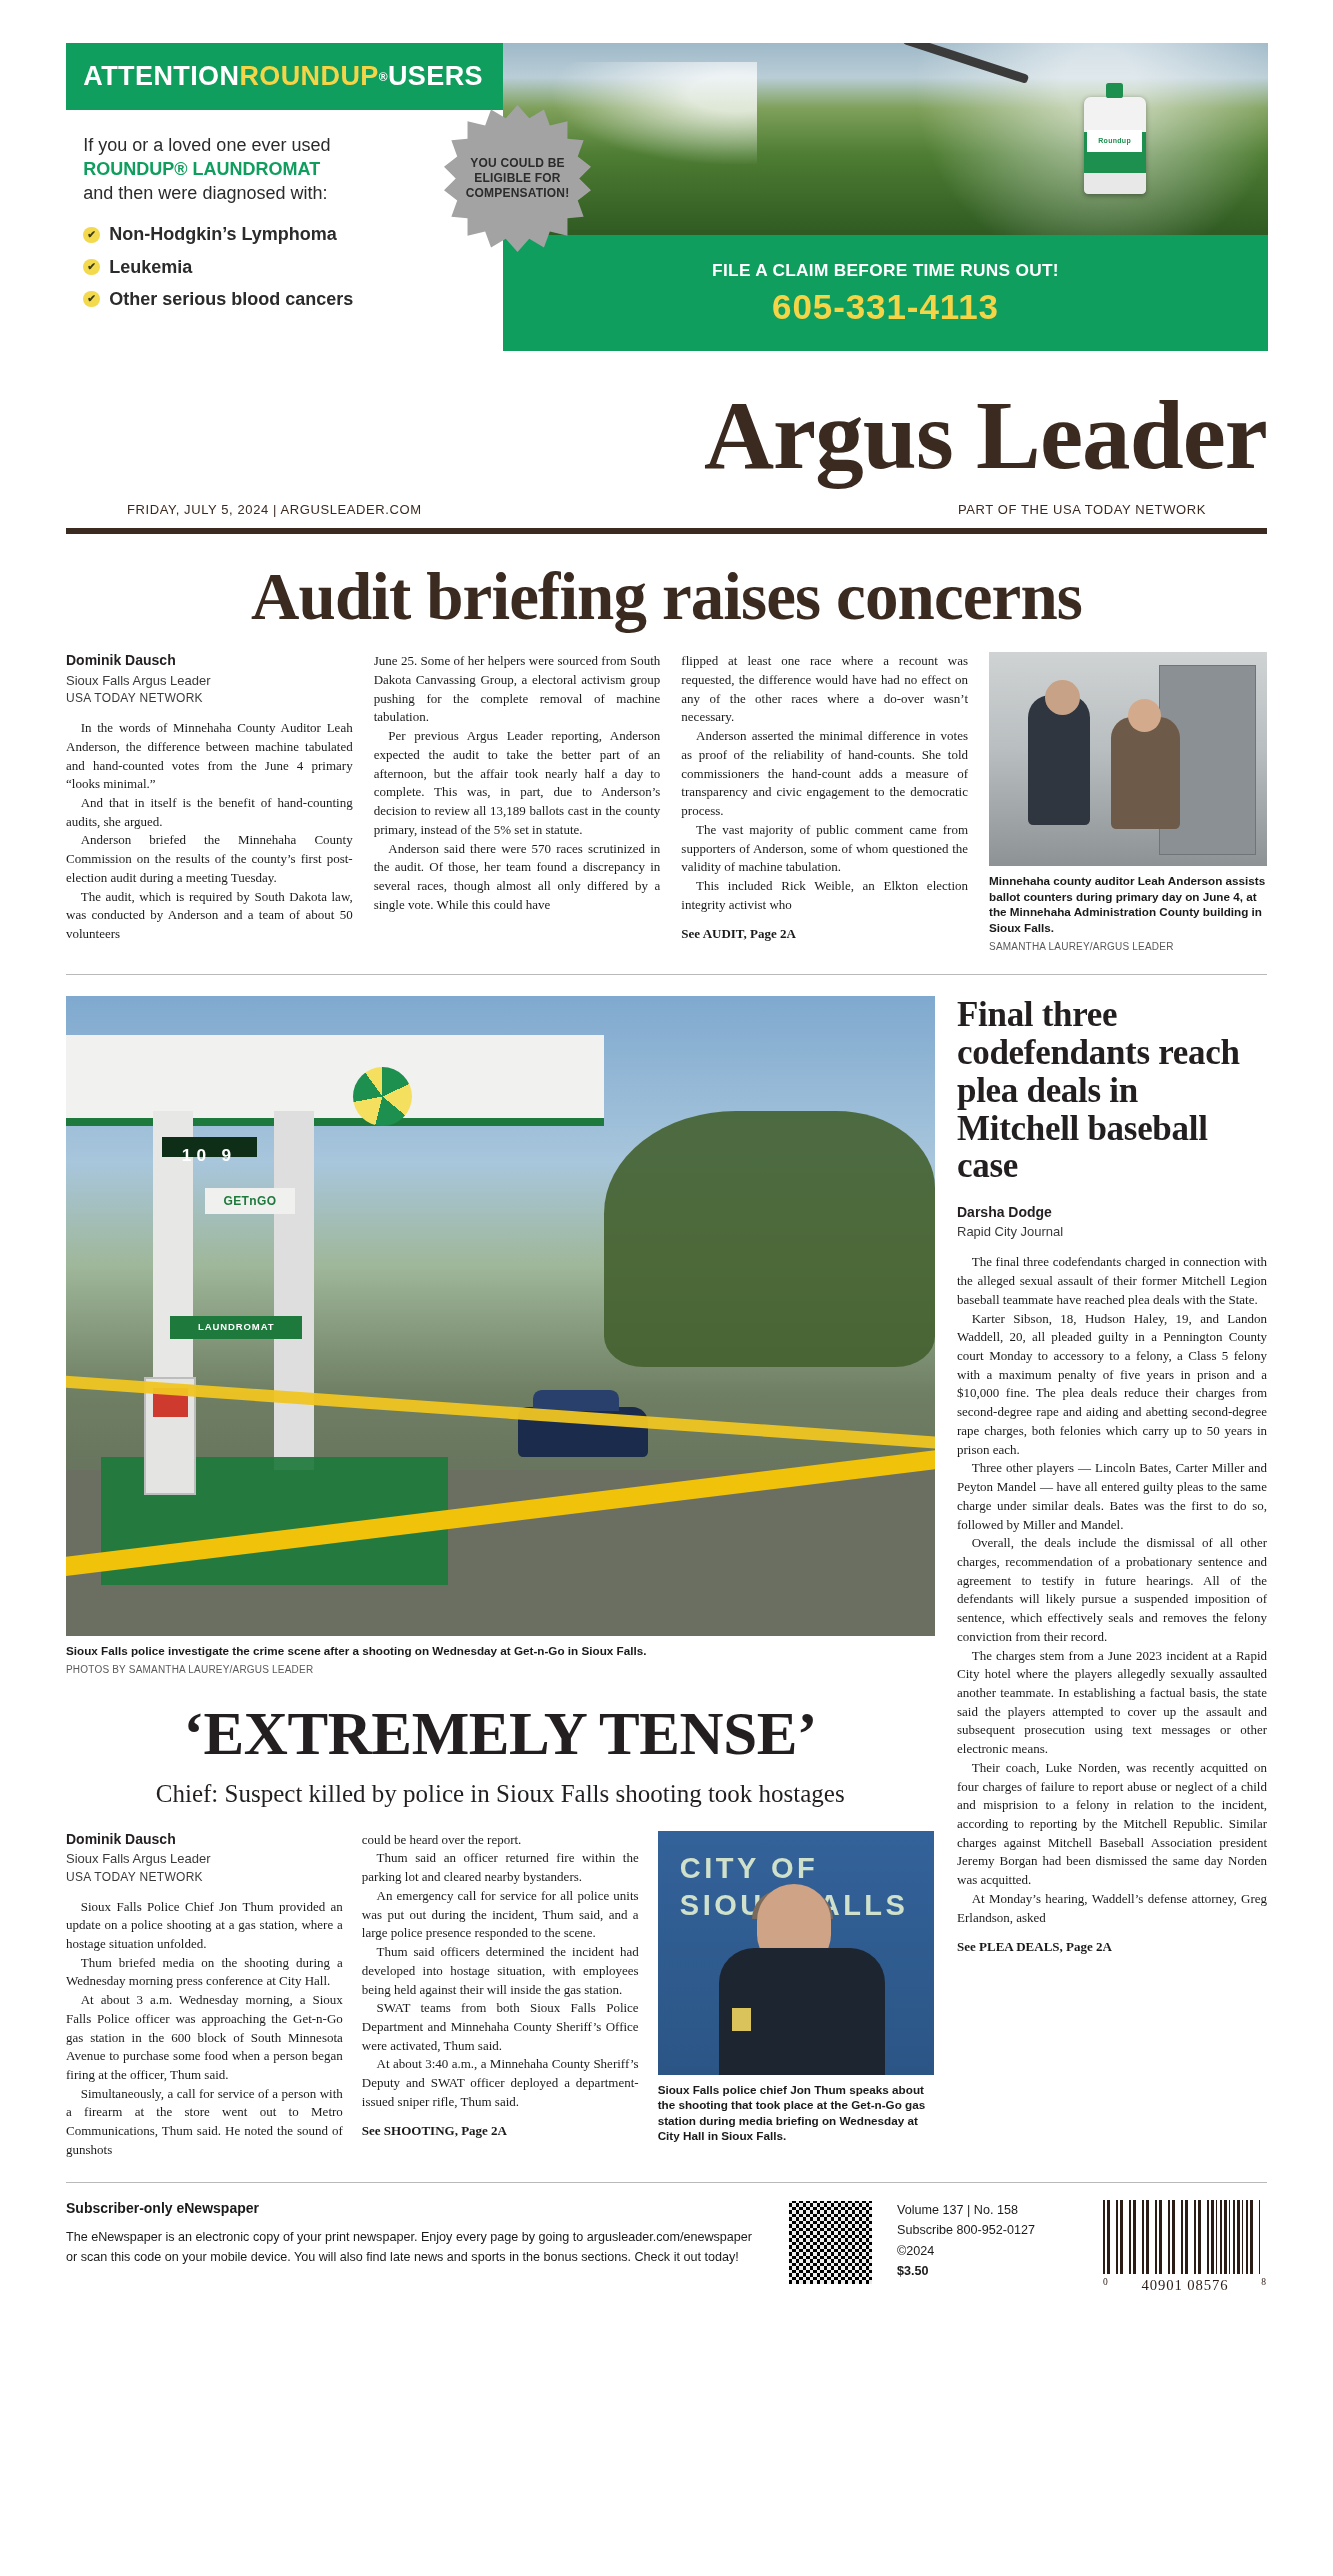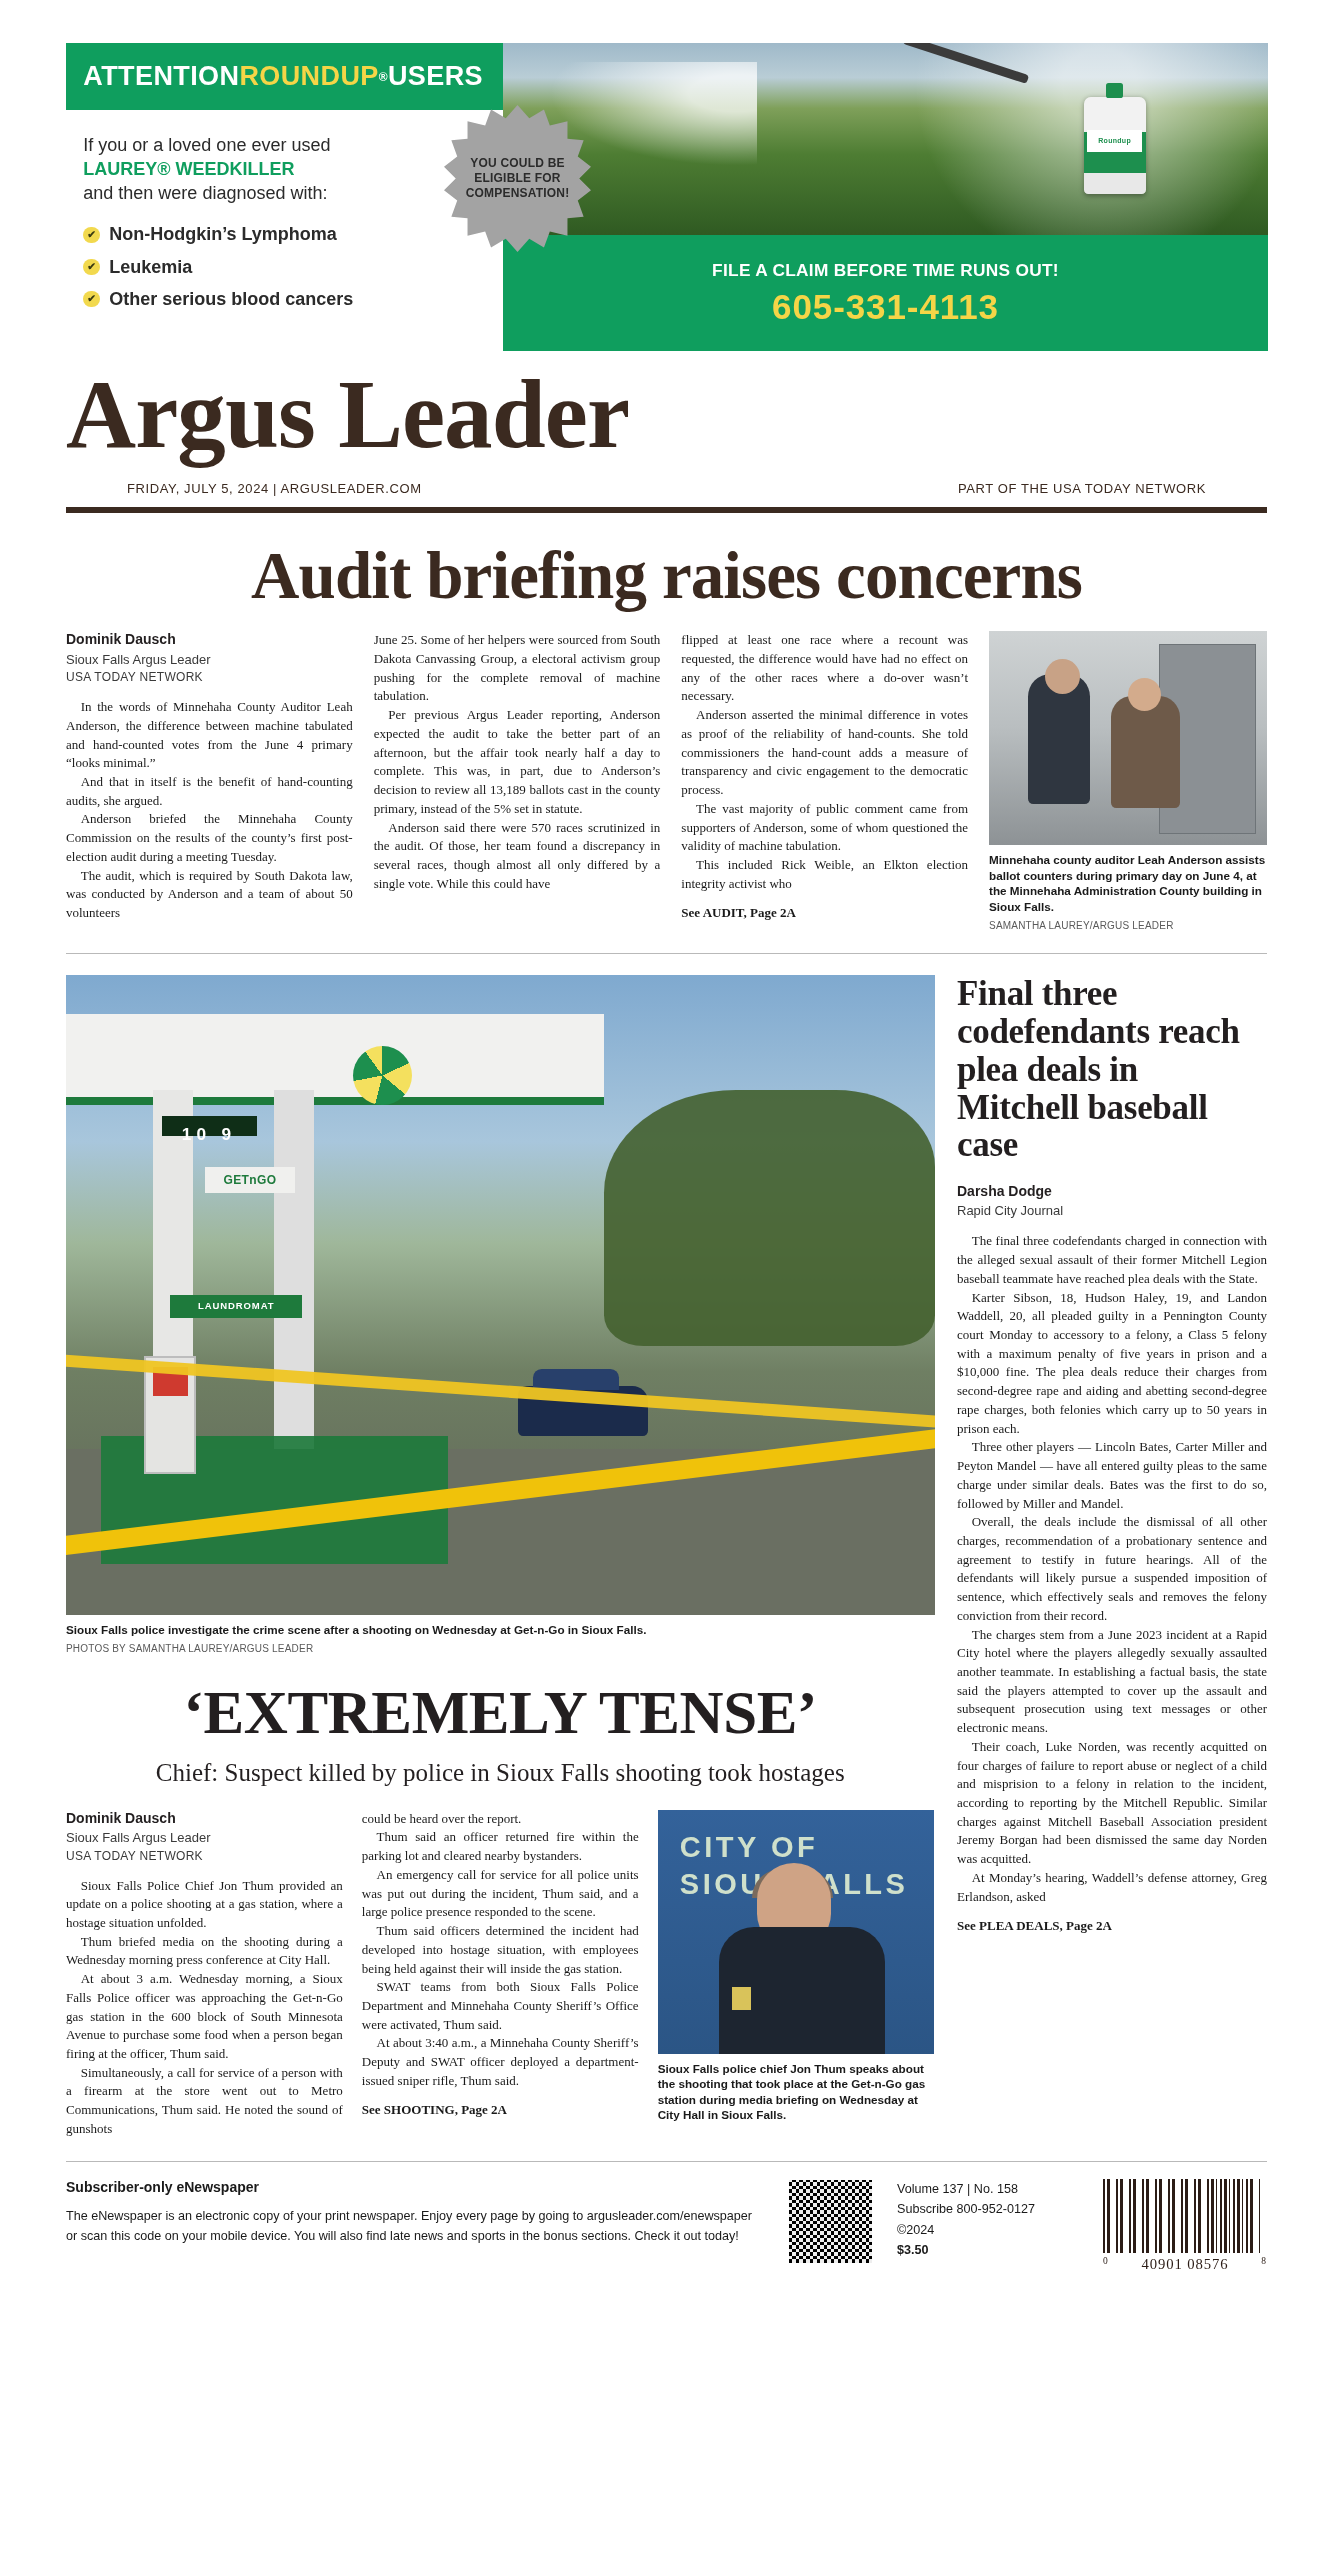--- a/index.html
+++ b/index.html
@@ -62,21 +62,21 @@
   }
   .ad-claim-top{font-size:17.3px;font-weight:bold;letter-spacing:0.3px;}
   .ad-claim-phone{font-size:35px;font-weight:bold;color:#f5d547;margin-top:6px;letter-spacing:0.9px;}
   .starburst{
     position:absolute;left:-59px;top:62px;width:147px;height:147px;background:#a3a3a3;
     clip-path:polygon(50% 0%,58% 9%,68% 3%,72% 14%,84% 11%,84% 23%,95% 24%,91% 35%,100% 42%,92% 50%,100% 58%,91% 65%,95% 76%,84% 77%,84% 89%,72% 86%,68% 97%,58% 91%,50% 100%,42% 91%,32% 97%,28% 86%,16% 89%,16% 77%,5% 76%,9% 65%,0% 58%,8% 50%,0% 42%,9% 35%,5% 24%,16% 23%,16% 11%,28% 14%,32% 3%,42% 9%);
     display:flex;align-items:center;justify-content:center;text-align:center;z-index:4;
   }
   .starburst span{font-size:12px;font-weight:bold;color:#2b2b2b;line-height:1.25;letter-spacing:0.2px;}
   
-  .masthead{text-align:left;margin-top:13px;}
+  .masthead{text-align:right;margin-top:34px;}
   .masthead-title{
     font-family:"Liberation Serif",serif;font-weight:bold;font-size:97px;color:#3b2a20;
     letter-spacing:-0.9px;line-height:1.05;
   }
   .dateline{
     display:flex;justify-content:space-between;align-items:center;
     font-size:13px;color:#3b2a20;letter-spacing:0.6px;margin-top:15.6px;padding:0 61px;
   }
   .rule-thick{height:6px;background:#3b2a20;margin-top:10.4px;}
   
@@ -186,21 +186,21 @@
     <div class="ad-inner">
       <div class="ad-left">
         <div class="ad-green-bar">
           <span>ATTENTION </span>
             <span class="hl">ROUNDUP</span>
             <sup>®</sup>
             <span> USERS</span>
         </div>
         <div class="ad-body">
           <div class="ad-line1">If you or a loved one ever used</div>
-          <div class="ad-line2">LAUREY® WEEDKILLER</div>
+          <div class="ad-line2">ROUNDUP® LAUNDROMAT</div>
           <div class="ad-line3">and then were diagnosed with:</div>
           <div class="ad-bullets">
             <div class="ad-bullet">
               <span class="chk">✔</span>
               <span>Non-Hodgkin’s Lymphoma</span>
             </div>
             <div class="ad-bullet">
               <span class="chk">✔</span>
               <span>Leukemia</span>
             </div>

